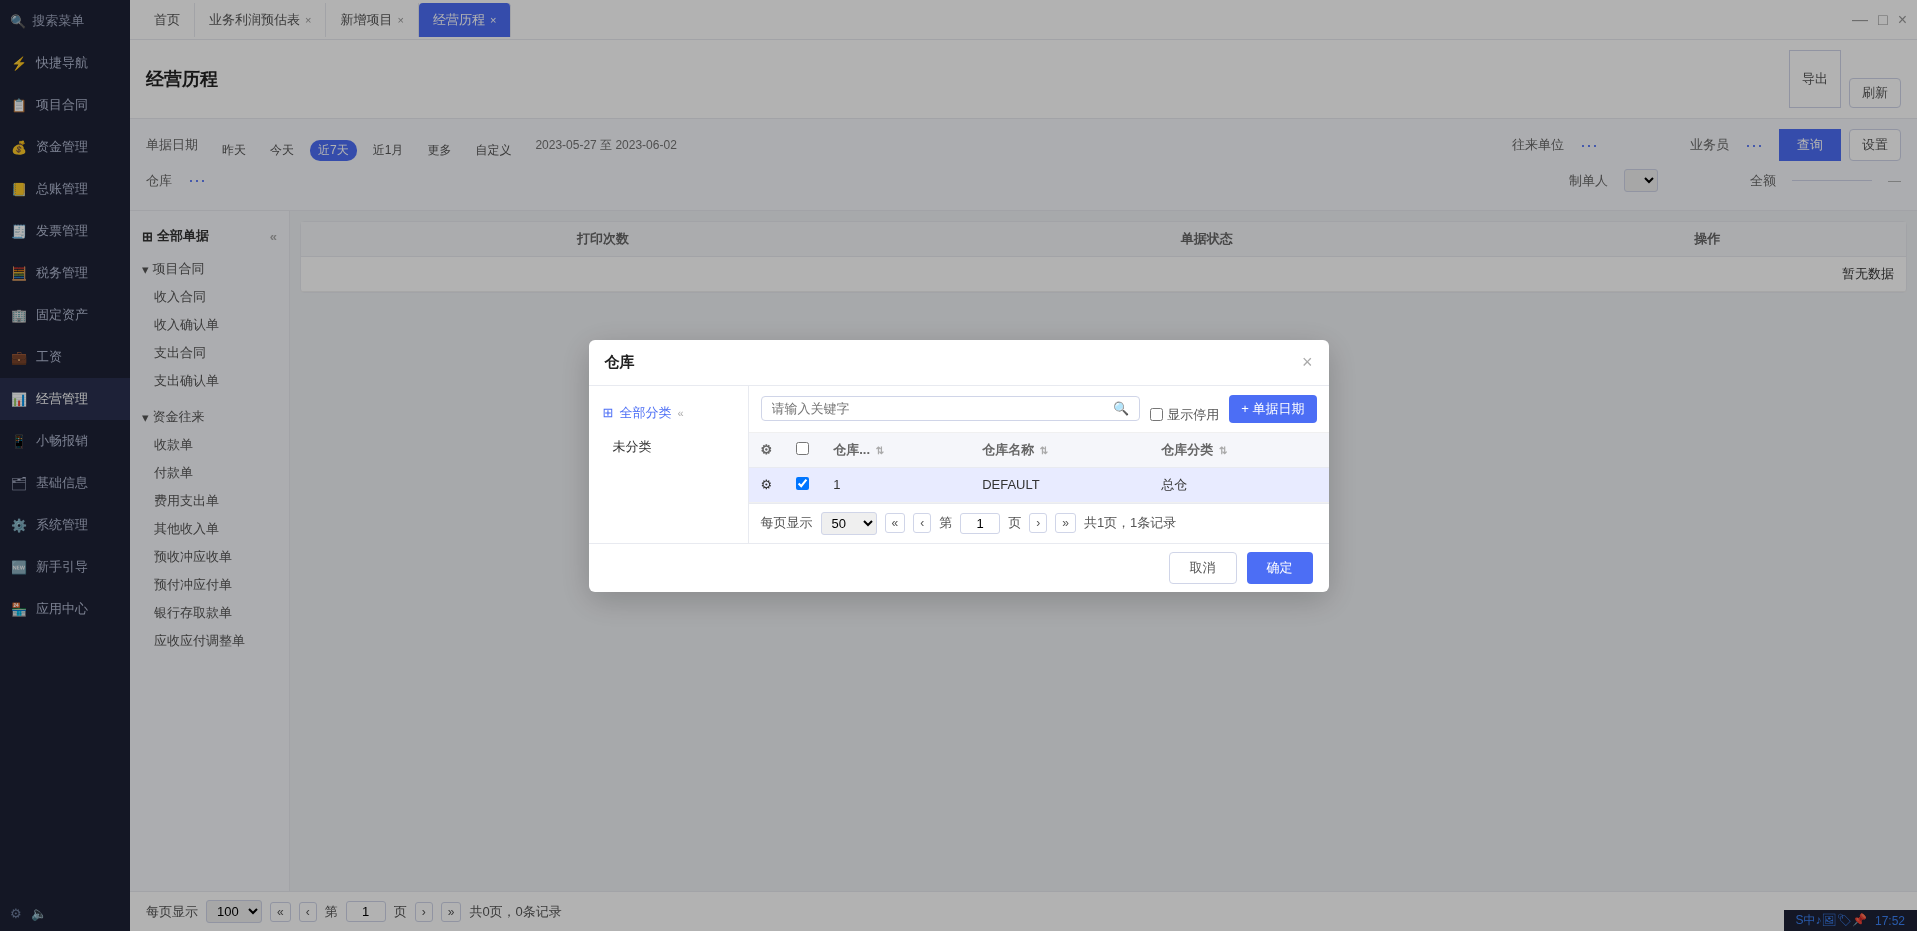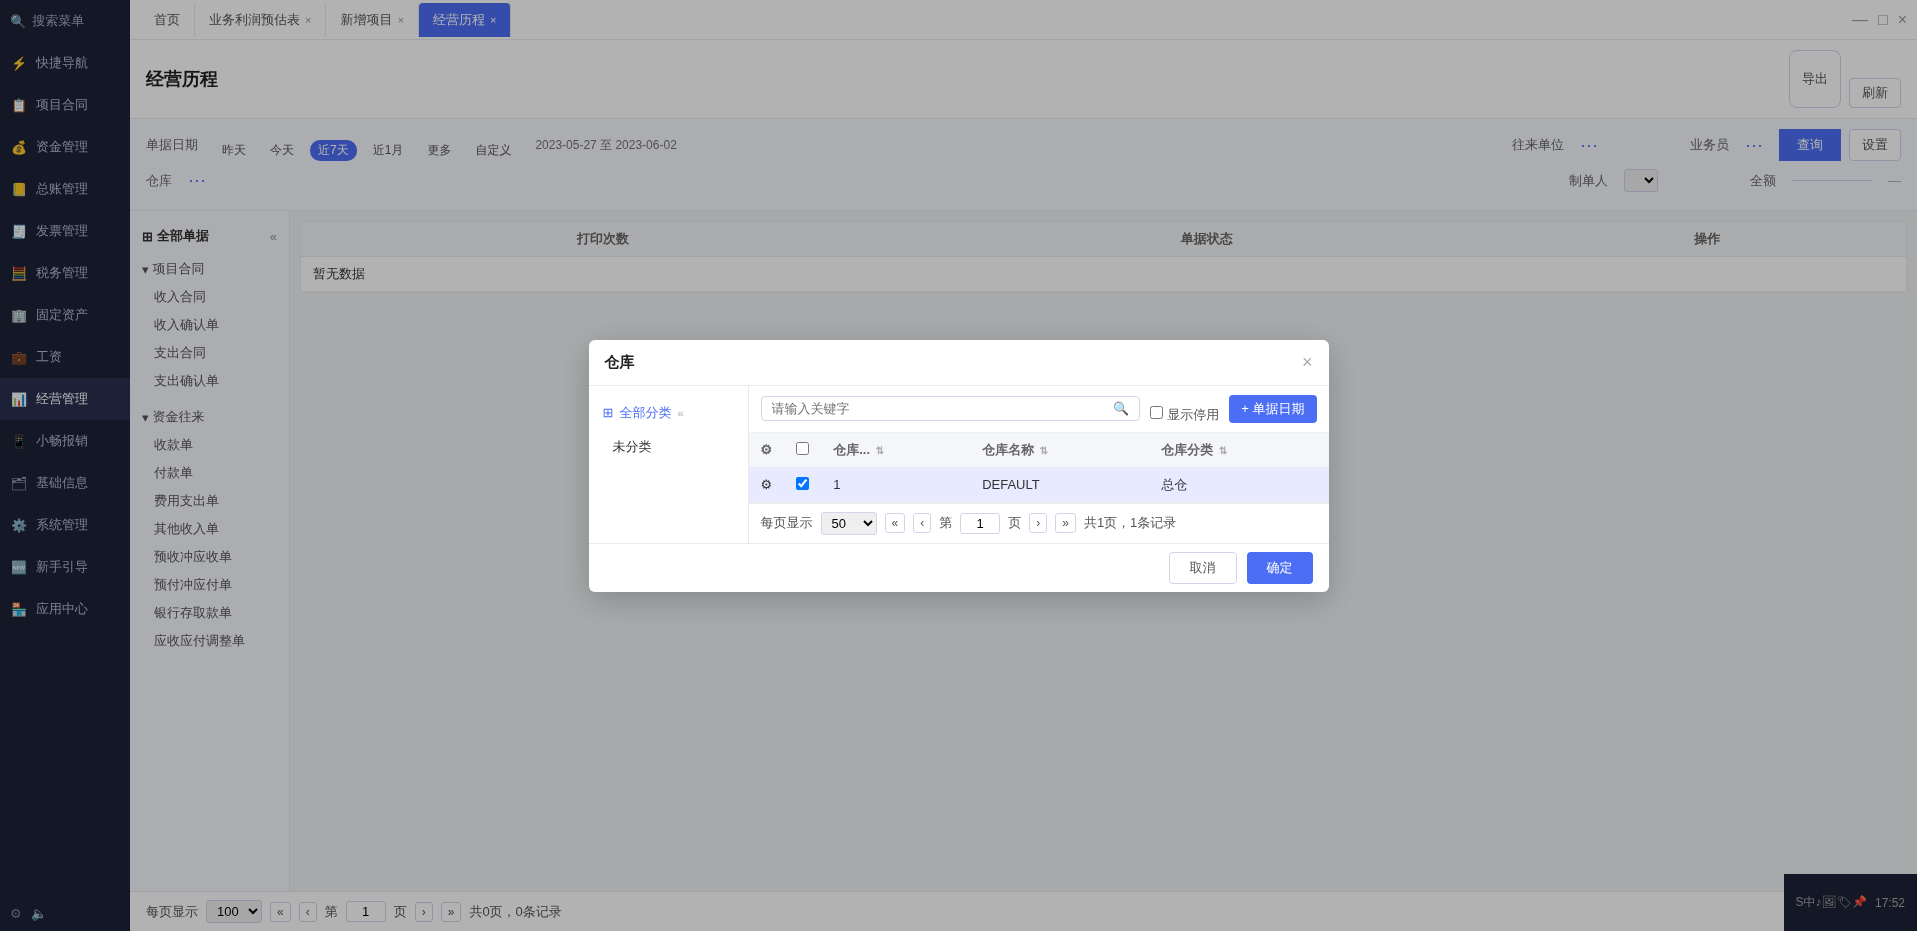--- a/index.html
+++ b/index.html
@@ -24,21 +24,21 @@
     .tab { display: flex; align-items: center; gap: 5px; padding: 8px 14px; font-size: 13px; color: #555; cursor: pointer; border-right: 1px solid #e8eaf0; }
     .tab.active { background: #4c6ef5; color: #fff; border-radius: 4px 4px 0 0; }
     .tab .close-btn { font-size: 11px; color: #999; cursor: pointer; }
     .tab.active .close-btn { color: #fff; }
     .window-controls { margin-left: auto; display: flex; gap: 10px; color: #999; font-size: 16px; }
 
     
     .page-header { background: #fff; padding: 10px 16px; border-bottom: 1px solid #e8eaf0; display: flex; align-items: center; justify-content: space-between; }
     .page-title { font-size: 18px; font-weight: 600; color: #222; }
     .header-actions { display: flex; gap: 8px; }
-    .btn-export { background: #fff; border: 1px solid #d0d5e8; color: #555; padding: 5px 12px; border-radius: 8px; cursor: pointer; font-size: 13px; }
+    .btn-export { background: #fff; border: 1px solid #d0d5e8; color: #555; padding: 5px 12px; border-radius: 0; cursor: pointer; font-size: 13px; }
     .btn-refresh { background: #fff; border: 1px solid #d0d5e8; color: #555; padding: 5px 12px; border-radius: 4px; cursor: pointer; font-size: 13px; margin-top: 28px; }
 
     
     .filter-bar { background: #f7f8fc; padding: 10px 16px; border-bottom: 1px solid #e8eaf0; }
     .filter-row { display: flex; align-items: center; gap: 16px; margin-bottom: 8px; flex-wrap: wrap; }
     .filter-label { color: #666; font-size: 13px; white-space: nowrap; }
     .date-btns { display: flex; gap: 8px; margin-top: 10px; }
     .date-btn { padding: 2px 8px; border-radius: 3px; font-size: 12px; cursor: pointer; border: none; background: transparent; color: #555; }
     .date-btn.active { background: #4c6ef5; color: #fff; border-radius: 10px; }
     .date-range { color: #737373; font-size: 12px; }
@@ -64,52 +64,52 @@
     .data-table { width: 100%; border-collapse: collapse; font-size: 13px; }
     .data-table th { background: #f5f6fa; color: #666; padding: 8px 12px; text-align: center; border-bottom: 1px solid #e8eaf0; white-space: nowrap; }
     .data-table td { padding: 8px 12px; border-bottom: 1px solid #f0f0f0; color: #333; }
 
     
     .bottom-bar { background: #fff; border-top: 1px solid #e8eaf0; padding: 8px 16px; display: flex; align-items: center; gap: 8px; font-size: 13px; color: #555; }
     .page-input { width: 40px; border: 1px solid #d0d5e8; border-radius: 3px; padding: 2px 4px; text-align: center; font-size: 13px; }
     .page-btn { background: none; border: 1px solid #d0d5e8; border-radius: 3px; padding: 2px 6px; cursor: pointer; color: #555; font-size: 12px; }
 
     
-    .system-tray { position: fixed; bottom: 0; right: 0; background: #1e2235; color: #a3a3a3; padding: 20px 12px; font-size: 12px; display: flex; align-items: center; gap: 8px; z-index: 50; }
+    .system-tray { position: fixed; bottom: 0; right: 0; background: #1e2235; color: #3b82f6; padding: 2px 12px; font-size: 12px; display: flex; align-items: center; gap: 8px; z-index: 50; }
 
     
     .modal-overlay { position: fixed; top: 0; left: 0; width: 100%; height: 100%; background: rgba(0,0,0,0.3); z-index: 100; display: flex; align-items: center; justify-content: center; }
     .modal { background: #fff; border-radius: 6px; width: 740px; max-height: 420px; display: flex; flex-direction: column; box-shadow: 0 8px 32px rgba(0,0,0,0.2); }
     .modal-header { display: flex; align-items: center; justify-content: space-between; padding: 12px 16px; border-bottom: 1px solid #e8eaf0; }
     .modal-title { font-size: 15px; font-weight: 600; color: #222; }
     .modal-close { cursor: pointer; color: #aaa; font-size: 18px; }
     .modal-body { display: flex; flex: 1; overflow: hidden; }
     .modal-sidebar { width: 160px; border-right: 1px solid #e8eaf0; padding: 10px 0; flex-shrink: 0; }
     .modal-sidebar-item { display: flex; align-items: center; gap: 6px; padding: 8px 14px; font-size: 13px; color: #4c6ef5; cursor: pointer; }
     .modal-sidebar-item .collapse-icon { color: #aaa; font-size: 11px; }
     .modal-main { flex: 1; display: flex; flex-direction: column; overflow: hidden; }
     .modal-toolbar { display: flex; align-items: center; padding: 8px 12px; gap: 10px; border-bottom: 1px solid #f0f0f0; }
     .modal-search { flex: 1; border: 1px solid #d0d5e8; border-radius: 4px; padding: 4px 10px; font-size: 13px; display: flex; align-items: center; gap: 6px; }
     .modal-search input { border: none; outline: none; flex: 1; font-size: 13px; }
-    .modal-checkbox-label { display: flex; align-items: flex-start; gap: 4px; color: #555; font-size: 13px; cursor: pointer; margin-top: 12px; }
+    .modal-checkbox-label { display: flex; align-items: center; gap: 4px; color: #555; font-size: 13px; cursor: pointer; margin-top: 12px; }
     .btn-add-warehouse { background: #4c6ef5; color: #fff; border: none; padding: 5px 12px; border-radius: 4px; cursor: pointer; font-size: 13px; }
     .modal-table-area { flex: 1; overflow: auto; }
     .modal-table { width: 100%; border-collapse: collapse; font-size: 13px; }
     .modal-table th { background: #f5f6fa; color: #666; padding: 8px 12px; text-align: left; border-bottom: 1px solid #e8eaf0; white-space: nowrap; }
     .modal-table td { padding: 8px 12px; border-bottom: 1px solid #f0f0f0; color: #333; }
     .modal-table .selected-row td { background: #e8ebff; }
     .modal-table .sort-icon { color: #aaa; font-size: 10px; margin-left: 2px; }
     .modal-footer-bar { display: flex; align-items: center; padding: 8px 12px; border-top: 1px solid #e8eaf0; gap: 8px; font-size: 13px; color: #555; }
     .modal-page-input { width: 40px; border: 1px solid #d0d5e8; border-radius: 3px; padding: 2px 4px; text-align: center; font-size: 13px; }
     .modal-page-btn { background: none; border: 1px solid #d0d5e8; border-radius: 3px; padding: 2px 6px; cursor: pointer; color: #555; font-size: 12px; }
     .modal-action-bar { display: flex; justify-content: flex-end; gap: 10px; padding: 8px 16px; border-top: 1px solid #e8eaf0; }
     .btn-cancel { background: #fff; border: 1px solid #d0d5e8; color: #555; padding: 6px 20px; border-radius: 4px; cursor: pointer; font-size: 13px; }
     .btn-confirm { background: #4c6ef5; color: #fff; border: none; padding: 6px 20px; border-radius: 4px; cursor: pointer; font-size: 13px; }
 
-    .no-data { color: #aaa; font-size: 13px; padding: 20px; text-align: left; }
+    .no-data { color: #aaa; font-size: 13px; padding: 20px; text-align: right; }
   </style>
 </head>
 <body>
 
 <div class="app-container">
 
   <div class="sidebar">
     <div class="sidebar-search">
       <span>🔍</span>
       <span>搜索菜单</span>

